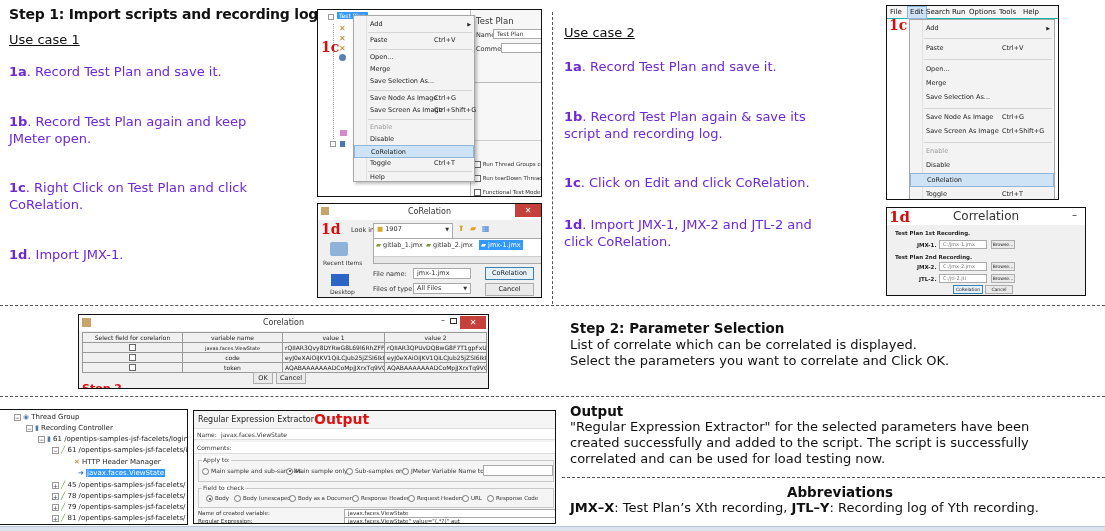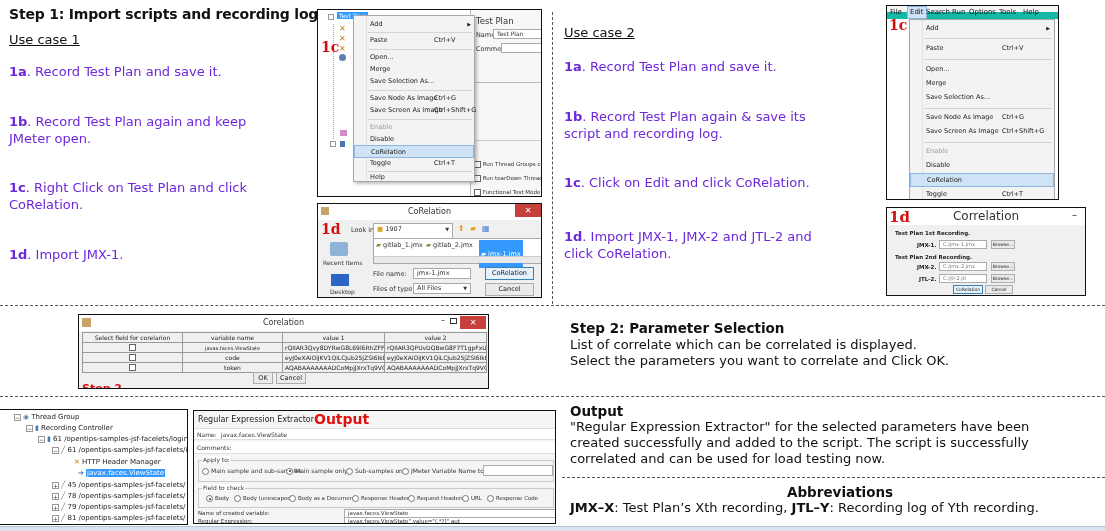--- a/index.html
+++ b/index.html
@@ -134,41 +134,41 @@
   <div class="abs" style="left:164px; top:20px; font-size:8px; color:#3d7ad6;">▦</div>
 
   <div class="abs" style="left:12px; top:38px; width:18px; height:14px; background:#8fb2d8; border-radius:2px;"></div>
   <div class="abs tiny" style="left:5px; top:55px; font-size:6px;">Recent Items</div>
   <div class="abs" style="left:13px; top:70px; width:18px; height:12px; background:#2b63c7;"></div>
   <div class="abs tiny" style="left:12px; top:84px; font-size:6px;">Desktop</div>
 
   <div class="abs" style="left:55px; top:34px; width:170px; height:26px; background:#fff; border:1px solid #aaa;">
     <div class="abs tiny" style="left:2px; top:2px;"><span style="color:#7a9a3a;">▰</span> <span>gitlab_1.jmx</span></div>
     <div class="abs tiny" style="left:52px; top:2px;"><span style="color:#7a9a3a;">▰</span> <span>gitlab_2.jmx</span></div>
-    <div class="abs tiny" style="left:105px; top:1px; background:#3399ff; color:#fff; padding:10px 2px;"><span>▰</span> <span>jmx-1.jmx</span></div>
+    <div class="abs tiny" style="left:105px; top:1px; background:#3399ff; color:#fff; padding:1px 2px;"><span>▰</span> <span>jmx-1.jmx</span></div>
     <div class="abs" style="left:0; bottom:0; width:168px; height:7px; background:#e8e8e8; border-top:1px solid #ccc;"></div>
   </div>
   <div class="abs tiny" style="left:55px; top:66px;">File name:</div>
   <div class="field" style="left:95px; top:64px; width:58px; height:11px; line-height:9px;">jmx-1.jmx</div>
   <div class="abs tiny" style="left:55px; top:81px;">Files of type:</div>
   <div class="field" style="left:95px; top:79px; width:58px; height:11px; line-height:9px;"><span>All Files</span><span style="position:absolute; right:3px; font-size:5px;">▼</span></div>
   <div class="btn primary" style="left:167px; top:63px; width:49px; height:13px; line-height:11px;">CoRelation</div>
   <div class="btn" style="left:167px; top:79px; width:49px; height:13px; line-height:11px;">Cancel</div>
 </div>
 
 <div class="vdash" style="left:552px; top:12px; height:292px;"></div>
 
 <div class="abs usecase" style="left:564px; top:25px;">Use case 2</div>
 <div class="abs step-txt" style="left:564px; top:58px; width:300px;"><b>1a</b><span>. Record Test Plan and save it.</span></div>
 <div class="abs step-txt" style="left:564px; top:108px; width:260px;"><b>1b</b><span>. Record Test Plan again &amp; save its script and recording log.</span></div>
 <div class="abs step-txt" style="left:564px; top:174px; width:300px;"><b>1c</b><span>. Click on Edit and click CoRelation.</span></div>
-<div class="abs step-txt" style="left:564px; top:228px; width:260px;"><b>1d</b><span>. Import JMX-1, JMX-2 and JTL-2 and click CoRelation.</span></div>
+<div class="abs step-txt" style="left:564px; top:216px; width:260px;"><b>1d</b><span>. Import JMX-1, JMX-2 and JTL-2 and click CoRelation.</span></div>
 
 <div class="shot" style="left:886px; top:5px; width:173px; height:195px;">
-  <div class="abs" style="left:0; top:0; width:173px; height:13px; background:#f5f5f5; border-bottom:7px solid #14b8a6; font-size:7px; line-height:13px;">
+  <div class="abs" style="left:0; top:0; width:173px; height:13px; background:#f5f5f5; border-bottom:1px solid #14b8a6; font-size:7px; line-height:13px;">
     <span class="abs" style="left:3px;">File</span>
     <span class="abs" style="left:20px; background:#cfe3f7; border:1px solid #8fb6dc; padding:0 2px; line-height:11px; top:0;">Edit</span>
     <span class="abs" style="left:39px;">Search</span>
     <span class="abs" style="left:65px;">Run</span>
     <span class="abs" style="left:82px;">Options</span>
     <span class="abs" style="left:112px;">Tools</span>
     <span class="abs" style="left:136px;">Help</span>
   </div>
   <div class="redlbl" style="left:2px; top:11px; font-size:14px;">1c</div>
   <div class="ctxmenu" style="left:22px; top:13px; width:146px; height:185px; box-shadow:none;">

